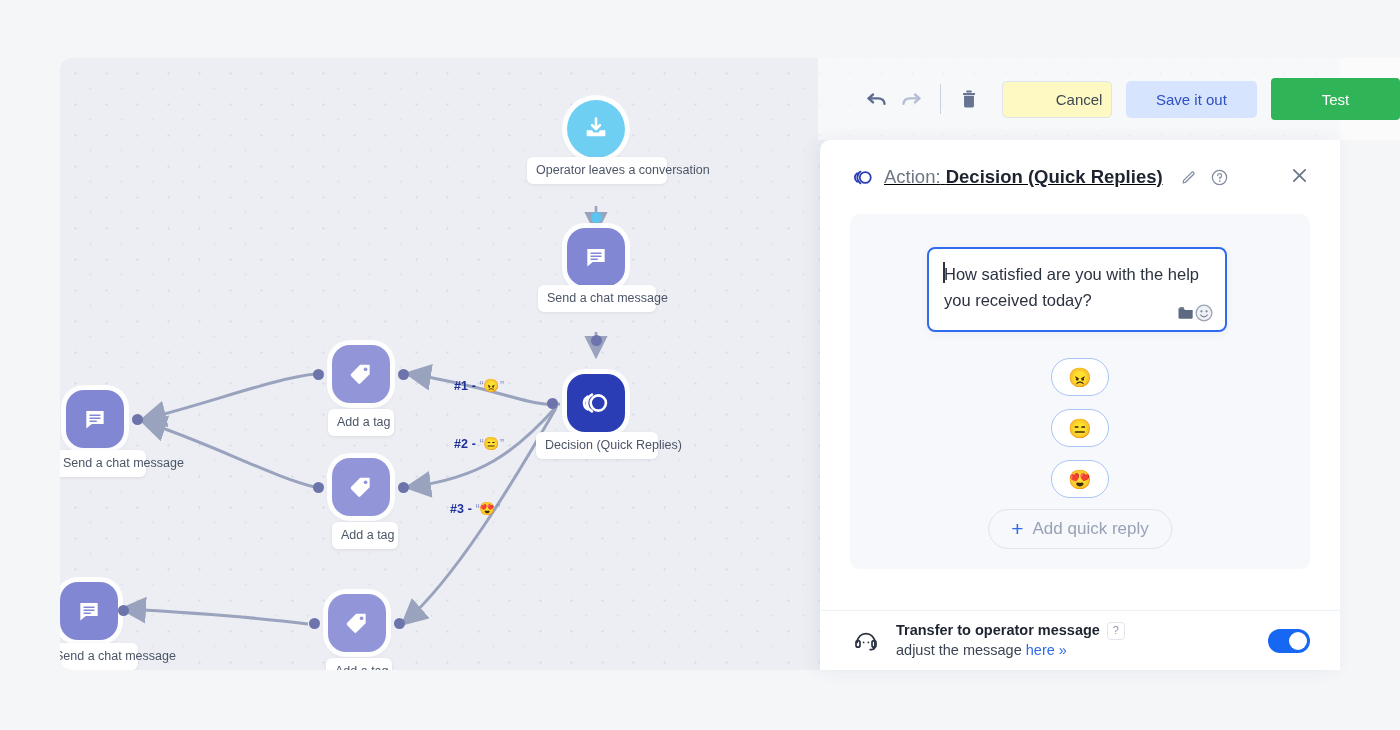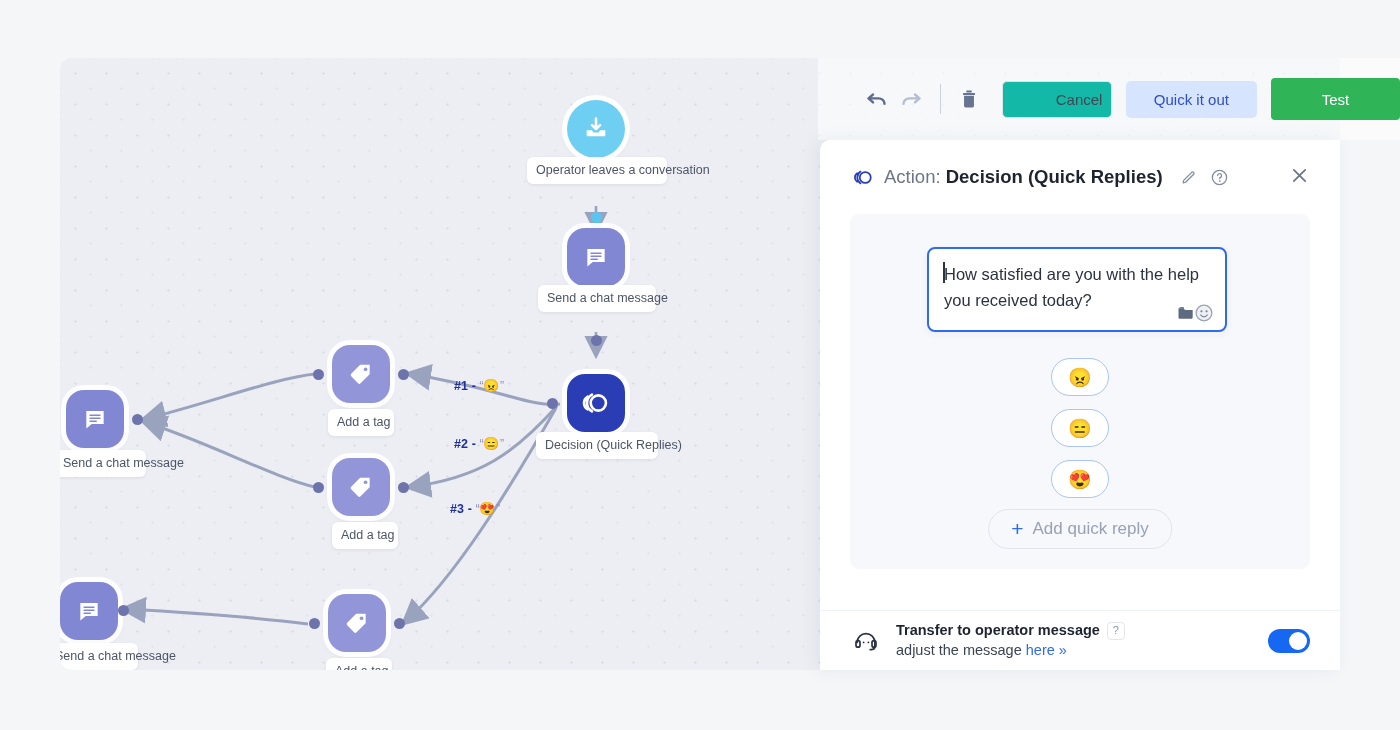--- a/index.html
+++ b/index.html
@@ -62,35 +62,36 @@
     background:rgba(255,255,255,.60);
     display:flex; align-items:center;
     padding-left:42px;
     gap:0;
   }
   .ticon { width:34px; height:34px; display:flex; align-items:center; justify-content:center;
            cursor:pointer; }
   .tdiv { width:1px; height:30px; background:#c9d0de; margin:0 12px; }
   .tbtn { height:37px; border-radius:5px; font-size:15px; display:flex; align-items:center;
           justify-content:center; cursor:pointer; }
-  .tbtn.cancel { background:#14b8a6; border:1px solid #dfe3ec; color:#3e4754; width:110px; margin-left:16px;padding-left:44px;}
+  .tbtn.cancel { background:#fef9c3; border:1px solid #dfe3ec; color:#3e4754; width:110px; margin-left:16px;padding-left:44px;}
   .tbtn.test   { background:#d6e4fd; color:#2f4fc4; width:132px; margin-left:14px; }
   .tbtn.save   { background:#2fb457; color:#fff; width:130px; margin-left:14px; border-radius:4px; height:42px;}
 
   
   #panel {
     position:absolute; left:820px; top:140px; width:520px; height:530px;
     background:#ffffff;
     border-radius:10px 0 0 0;
     box-shadow:-4px 0 18px rgba(60,70,110,.07);
     overflow:hidden;
   }
   #panel-header {
     height:74px; display:flex; align-items:center; padding:0 30px 0 32px;
     gap:9px;
+    text-decoration:underline;
   }
   .ph-title { font-size:18.5px; color:#6c7684; }
   .ph-title b { color:#1d2430; font-weight:bold; }
   .ph-ic { cursor:pointer; display:flex; align-items:center; }
   #panel-close { margin-left:auto; cursor:pointer; }
 
   #panel-body {
     margin:0 30px; background:#f6f8fc; border-radius:9px;
     height:355px; position:relative;
   }
@@ -285,21 +286,21 @@
   </div>
   <div class="tdiv"></div>
   <div class="ticon">
     <svg width="22" height="22" viewBox="0 0 24 24">
       <rect x="9" y="2.6" width="6" height="2.2" rx=".6" fill="#667492"></rect>
       <rect x="5.4" y="5.4" width="13.2" height="2.1" rx=".6" fill="#667492"></rect>
       <path d="M6.6 8.4h10.8v11.3a1.6 1.6 0 0 1-1.6 1.6H8.2a1.6 1.6 0 0 1-1.6-1.6V8.4z" fill="#667492"></path>
     </svg>
   </div>
   <div class="tbtn cancel">Cancel</div>
-  <div class="tbtn test">Quick it out</div>
+  <div class="tbtn test">Save it out</div>
   <div class="tbtn save">Test</div>
 </div>
 
 <div id="panel">
 
   <div id="panel-header">
     <span style="display:flex;">
       <svg width="23" height="23" viewBox="0 0 26 26">
         <circle cx="15" cy="13" r="6.2" fill="none" stroke="#2a3db5" stroke-width="2"></circle>
         <path d="M9.6 6.3a8 8 0 0 0 0 13.4" fill="none" stroke="#2a3db5" stroke-width="2" stroke-linecap="round"></path>

